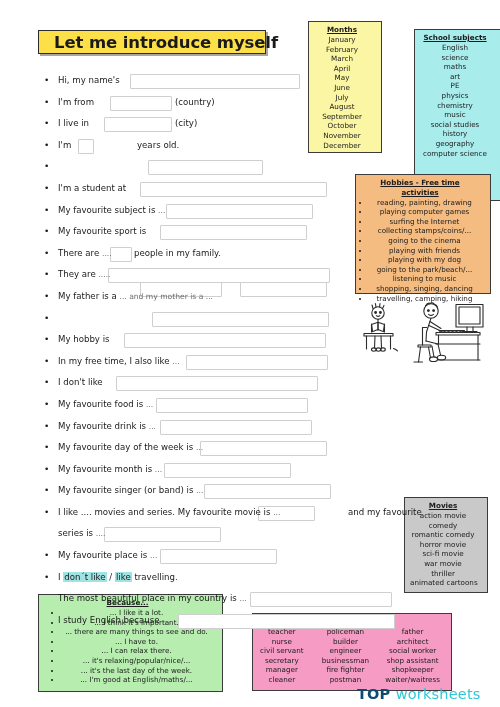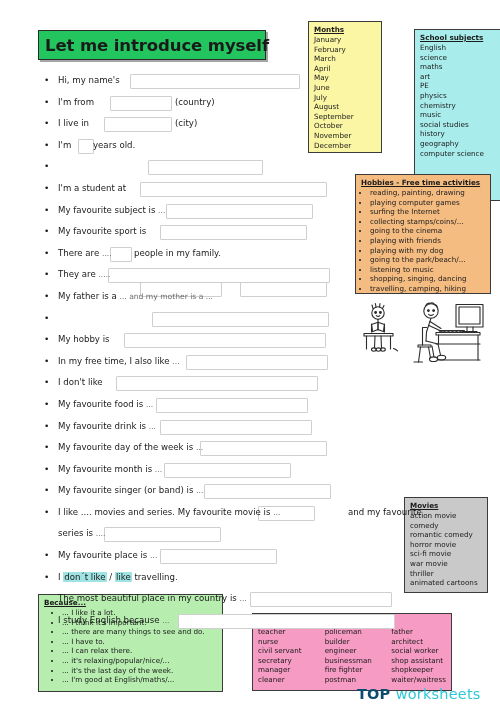--- a/index.html
+++ b/index.html
@@ -16,27 +16,27 @@
     color: #1a1a1a;
     overflow: hidden;
   }
 
   
   #title-box {
     position: absolute;
     left: 38px;
     top: 30px;
     width: 228px;
-    height: 30px;
+    height: 24px;
     border: 1px solid #2b2b2b;
-    background: #22c55e;
+    background: #fde047;
     box-shadow: 2px 2px 0 rgba(0,0,0,0.35);
     display: flex;
     align-items: center;
-    padding-left: 6px;
+    padding-left: 15px;
     box-sizing: border-box;
   }
   #title-box .title-text {
     font-size: 16.5px;
     font-weight: bold;
     letter-spacing: -0.1px;
     white-space: nowrap;
   }
 
   
@@ -86,23 +86,24 @@
     top: 4px;
     z-index: 1;
   }
   .q-row.indent .q-text { left: 14px; }
 
   
   .ref-box {
     position: absolute;
     border: 1px solid #3b3b3b;
     box-sizing: border-box;
-    padding: 3px 5px 4px 5px;
+    padding: 3px 11px 4px 5px;
     font-size: 7.2px;
     line-height: 9.6px;
+    text-align: center;
   }
   .ref-title {
     font-weight: bold;
     text-decoration: underline;
     display: block;
     margin-bottom: 0.5px;
   }
   .ref-list {
     list-style: none;
     margin: 0;
@@ -175,21 +176,21 @@
     <div class="q-row">
       <span class="q-bullet">•</span>
       <div class="ans-box" style="left: 60px; width: 66px;"></div>
       <span class="q-text"><span>I live in </span></span>
       <span class="q-text tail" style="left: 131px;">(city)</span>
     </div>
     <div class="q-row">
       <span class="q-bullet">•</span>
       <div class="ans-box" style="left: 34px; width: 14px;"></div>
       <span class="q-text"><span>I'm </span></span>
-      <span class="q-text tail" style="left: 49px;">years old.</span>
+      <span class="q-text tail" style="left: 49px; padding-left: 44px;">years old.</span>
     </div>
     <div class="q-row">
       <span class="q-bullet">•</span>
       <div class="ans-box" style="left: 104px; width: 113px;"></div>
     </div>
     <div class="q-row">
       <span class="q-bullet">•</span>
       <div class="ans-box" style="left: 96px; width: 185px;"></div>
       <span class="q-text"><span>I'm a student at </span></span>
     </div>

